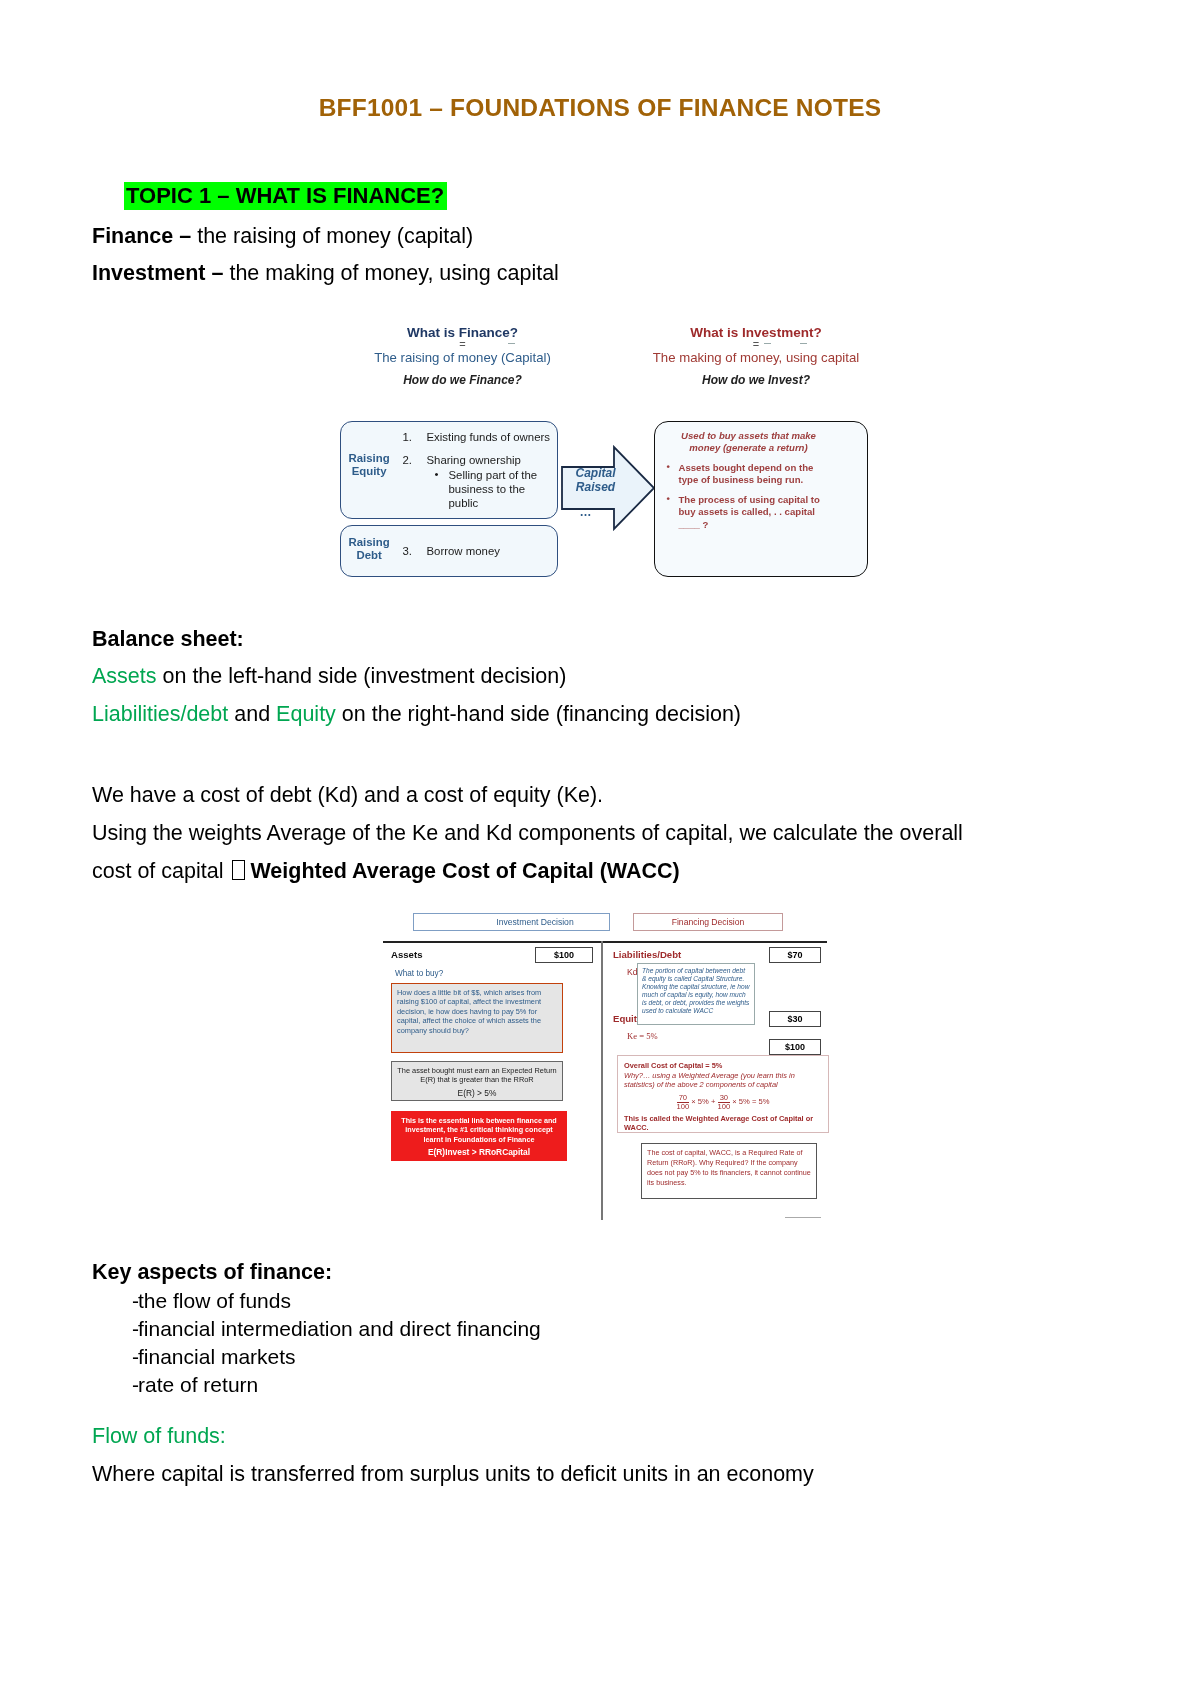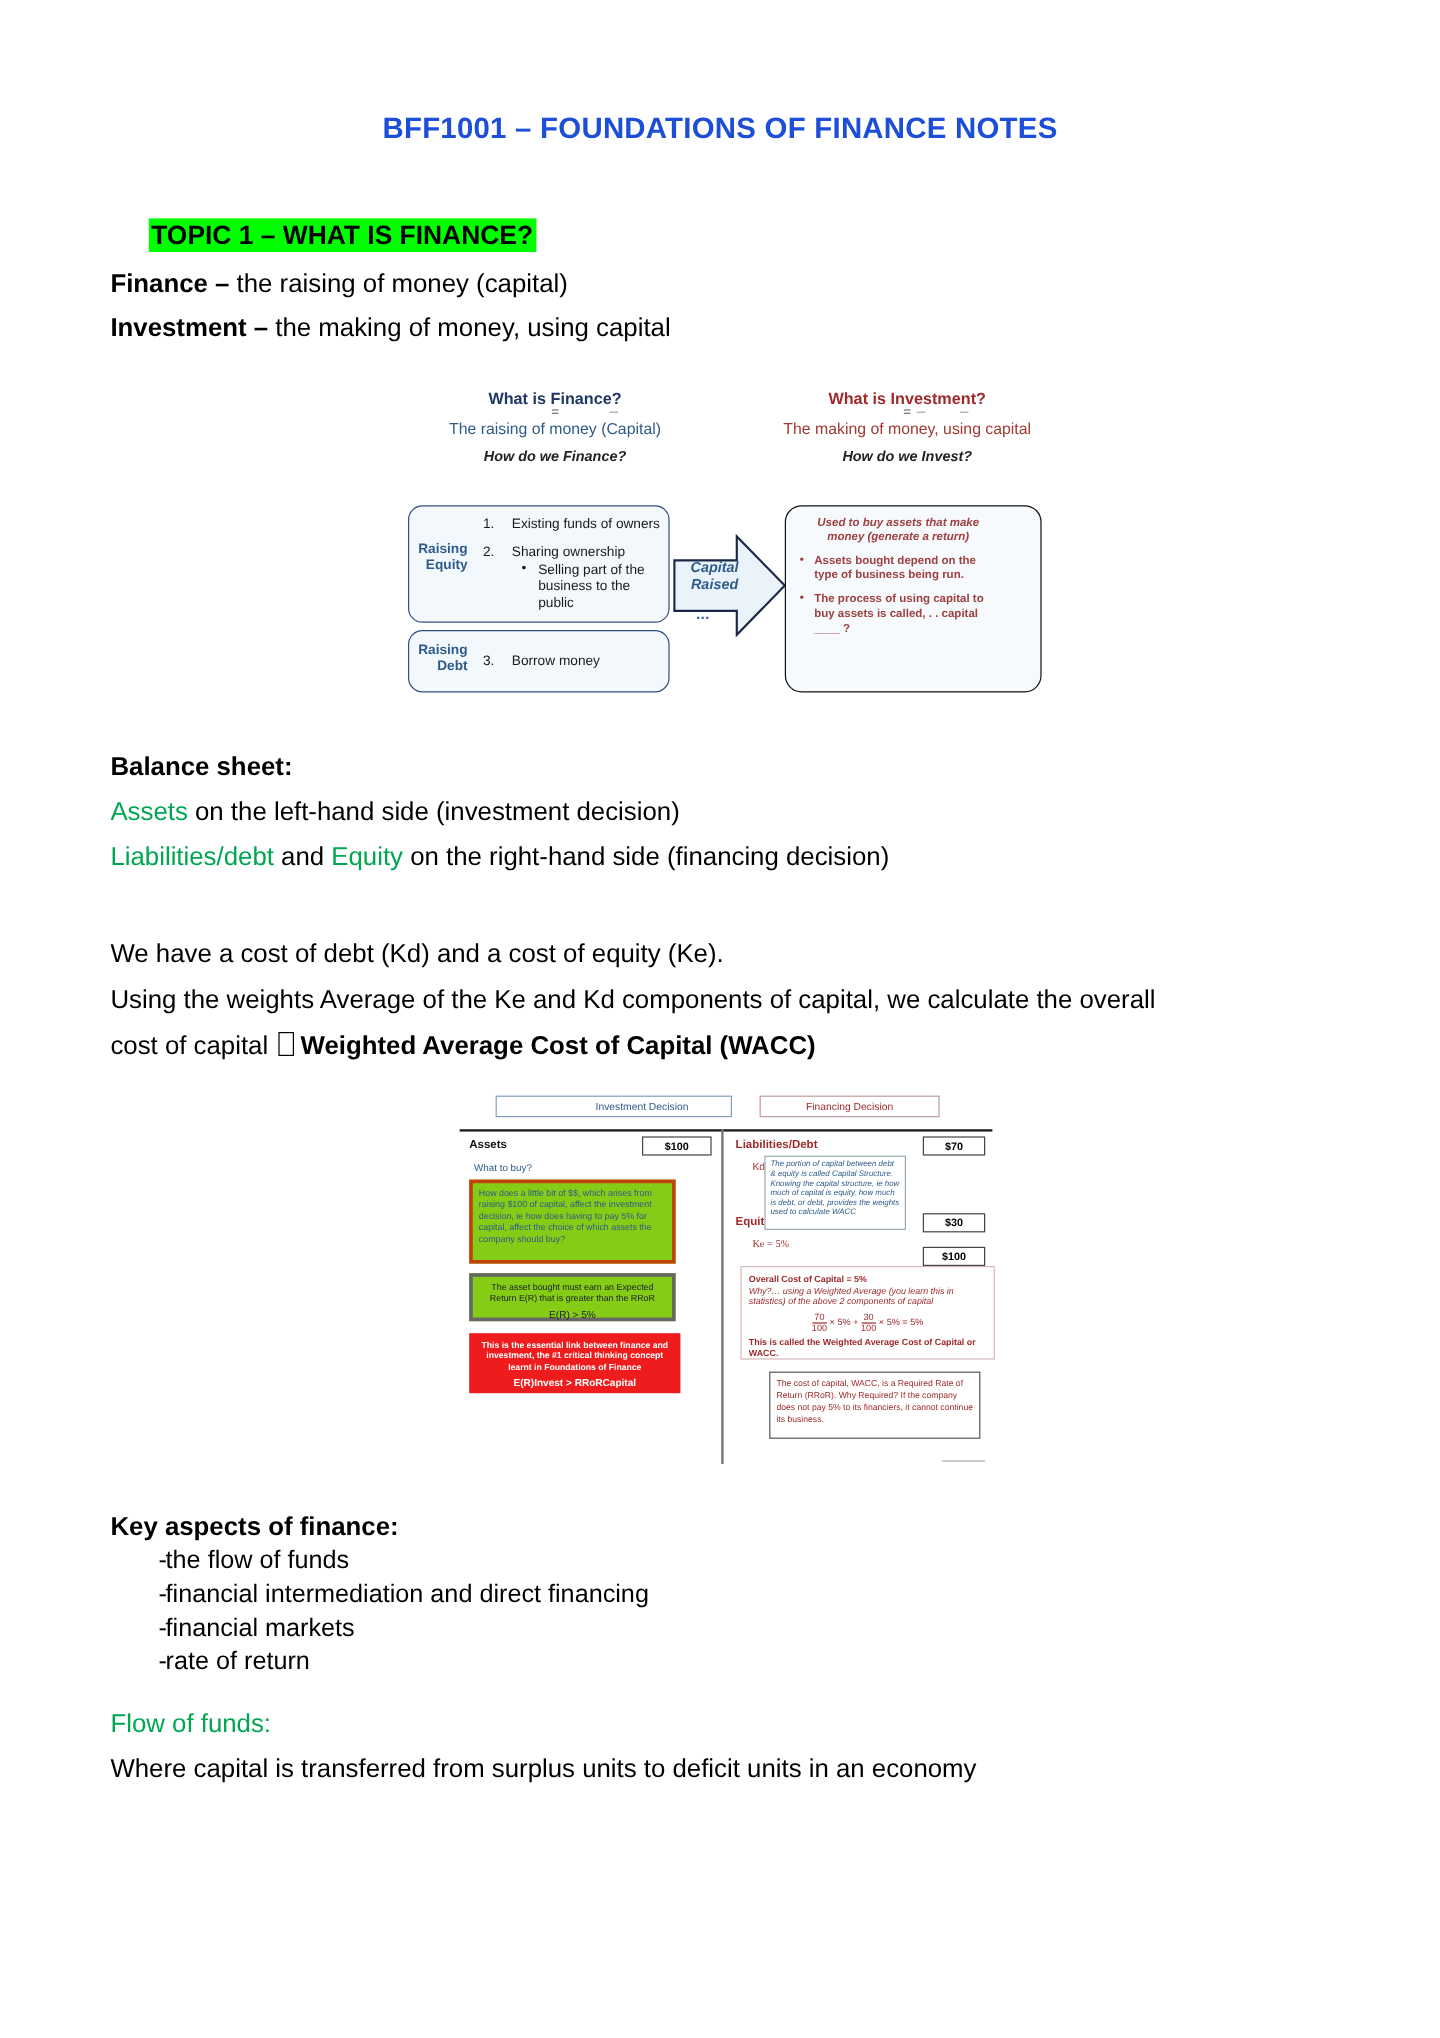--- a/index.html
+++ b/index.html
@@ -18,21 +18,21 @@
     overflow:hidden;
   }
   .content{
     position:absolute;
     left:92px; top:0; width:1016px;
   }
 
   
   .doc-title{
     text-align:center;
-    color:#1d4ed8;
+    color:#a16207;
     font-size:24.5px;
     font-weight:bold;
     letter-spacing:.2px;
     margin:93px 0 0 0;
     line-height:1.2;
   }
 
   
   .topic-head{
     margin:60px 0 0 0;
@@ -103,21 +103,21 @@
   }
   .rbox.dark{border-color:#1A1A2E;background:#F6FAFD;}
 
   #b-equity{left:2px;top:96px;width:218px;height:98px;}
   #b-debt{left:2px;top:200px;width:218px;height:52px;}
   #b-invest{left:316px;top:96px;width:214px;height:156px;border-radius:14px;border-color:#111;}
 
   .bx-label{
     position:absolute;left:8px;
     font-size:11.4px;font-weight:bold;color:#2E5C8A;line-height:1.15;
-    text-align:right;
+    text-align:center;
   }
   .bx-list{
     position:absolute;
     font-size:11.4px;color:#1b1b1b;line-height:1.26;
     text-align:left;
   }
   .bx-list .num{position:absolute;left:0;}
   .bx-list .it{display:block;padding-left:24px;position:relative;}
   .bx-sub{display:block;padding-left:46px;position:relative;}
   .bx-sub .bul{position:absolute;left:32px;top:-1px;}
@@ -178,21 +178,21 @@
   #amt-30{left:414px;top:106px;width:50px;}
   #amt-100b{left:414px;top:134px;width:50px;border-width:1.4px;}
 
   .kd,.ke{position:absolute;font-size:8.6px;color:#9E2A2B;}
   #kd{left:272px;top:62px;}
   #ke{left:272px;top:126px;font-family:Liberation Serif, serif;}
 
   .q-what{position:absolute;left:40px;top:64px;font-size:8.2px;color:#2E5C8A;}
 
   .note{
-    position:absolute;border:3px solid #c2410c;background:#84cc16;
+    position:absolute;border:1px solid #c2410c;background:#e5e5e5;
     color:#2E5C8A;font-size:7.4px;line-height:1.28;padding:4px 5px;
     box-sizing:border-box;
   }
   #note-a{left:36px;top:78px;width:172px;height:70px;}
   #note-b{left:36px;top:156px;width:172px;height:40px;color:#222;border-color:#666;text-align:center;}
   #note-b .big{display:block;font-size:8.4px;margin-top:3px;}
 
   #note-cap{
     position:absolute;left:282px;top:58px;width:118px;height:62px;
     border:1px solid #9aa;background:#fff;color:#2E5C8A;

